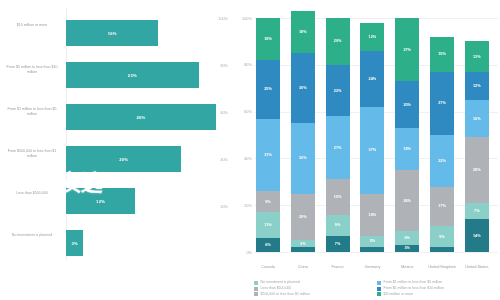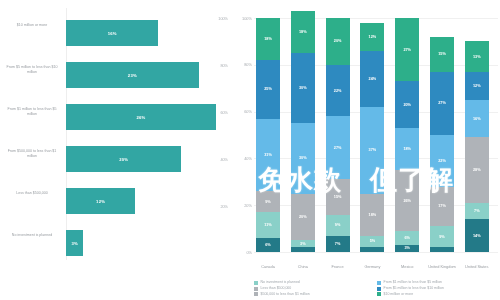--- a/index.html
+++ b/index.html
@@ -296,17 +296,17 @@
           <div class="lgtxt">$500,000 to less than $1 million</div>
         </div>
         <div class="lgitem">
           <div class="sw" style="background: rgb(25, 168, 127);"></div>
           <div class="lgtxt">$10 million or more</div>
         </div>
       </div>
   </div>
 
   <div id="overlay">
-    <div class="cjk" id="cjkRight">免水款，但了解</div>
+    <div class="cjk" id="cjkLeft">安选</div>
   </div>
 
   <div id="haze"></div>
 </div>
 
 </body></html>

